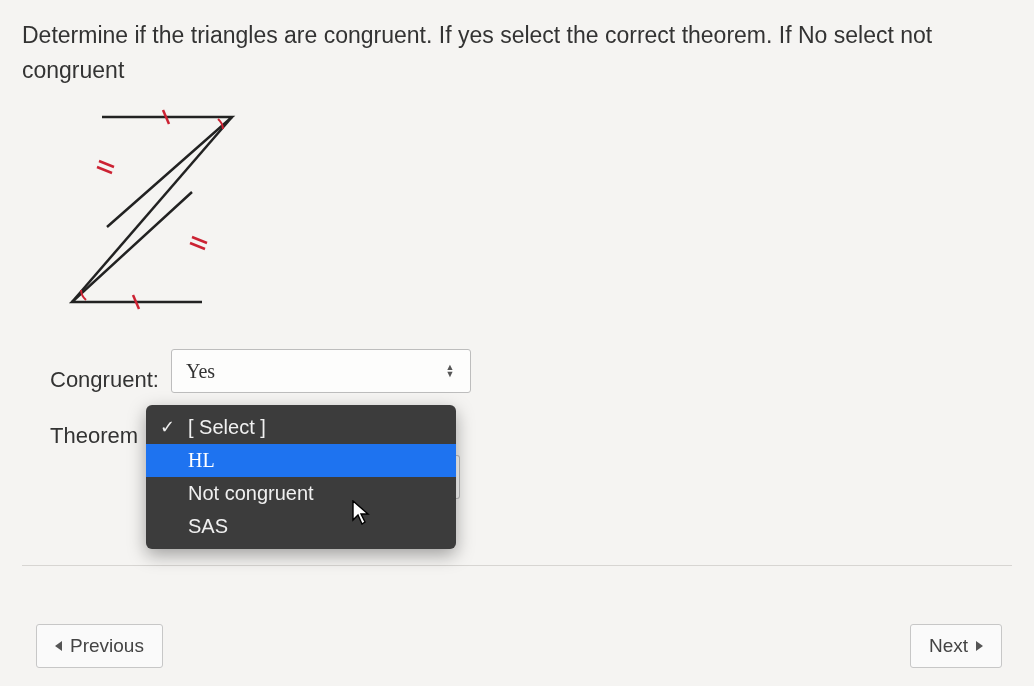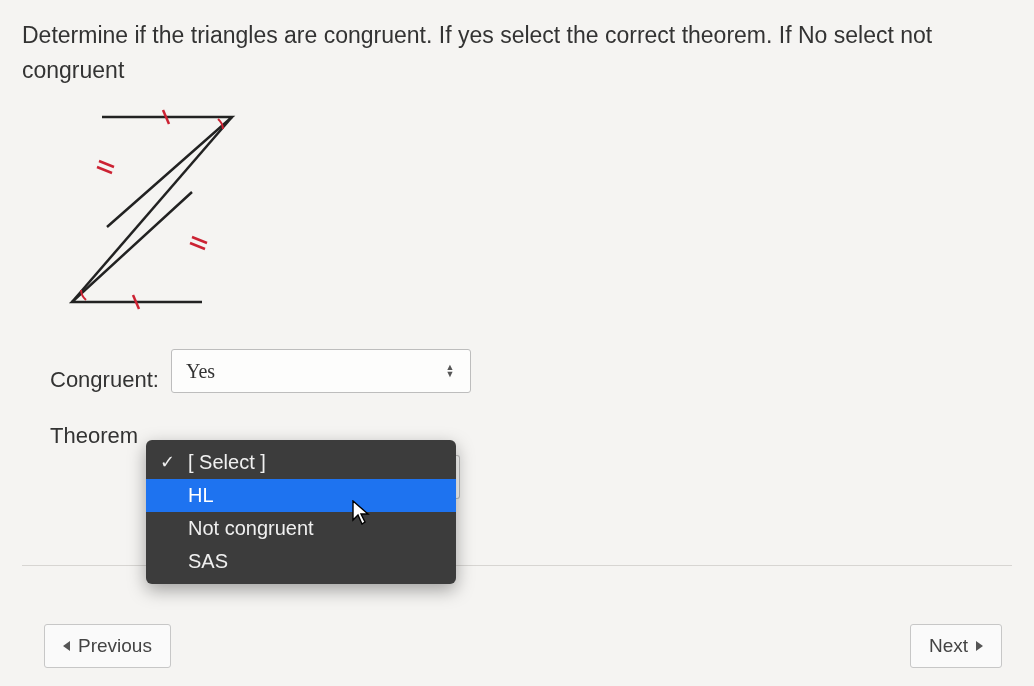--- a/index.html
+++ b/index.html
@@ -64,21 +64,21 @@
     height: 470px;
     pointer-events: none;
     border-top: none;
     border-left: none;
     border-right: none;
   }
   
   .dropdown {
     position: absolute;
     left: 146px;
-    top: 440px;
+    top: 405px;
     width: 310px;
     background: #3c3c3c;
     color: #f0f0f0;
     border-radius: 6px;
     padding: 6px 0;
     font-size: 20px;
     box-shadow: 0 6px 18px rgba(0,0,0,0.35);
     z-index: 50;
   }
   .dropdown .item {
@@ -89,32 +89,33 @@
   .dropdown .item.selected::before {
     content: "✓";
     position: absolute;
     left: 14px;
     top: 5px;
     font-size: 18px;
   }
   .dropdown .item.highlight {
     background: #1e73f0;
     color: #fff;
+    font-family: Liberation Serif, serif;
   }
   .cursor {
     position: absolute;
     left: 352px;
     top: 500px;
     z-index: 60;
     pointer-events: none;
   }
   
   .nav {
     position: absolute;
-    left: 44px; right: 32px;
+    left: 36px; right: 32px;
     bottom: 18px;
     display: flex;
     justify-content: space-between;
   }
   .nav-btn {
     background: #fafafa;
     border: 1px solid #c7c7c7;
     color: #444;
     font-size: 19px;
     padding: 10px 18px;

